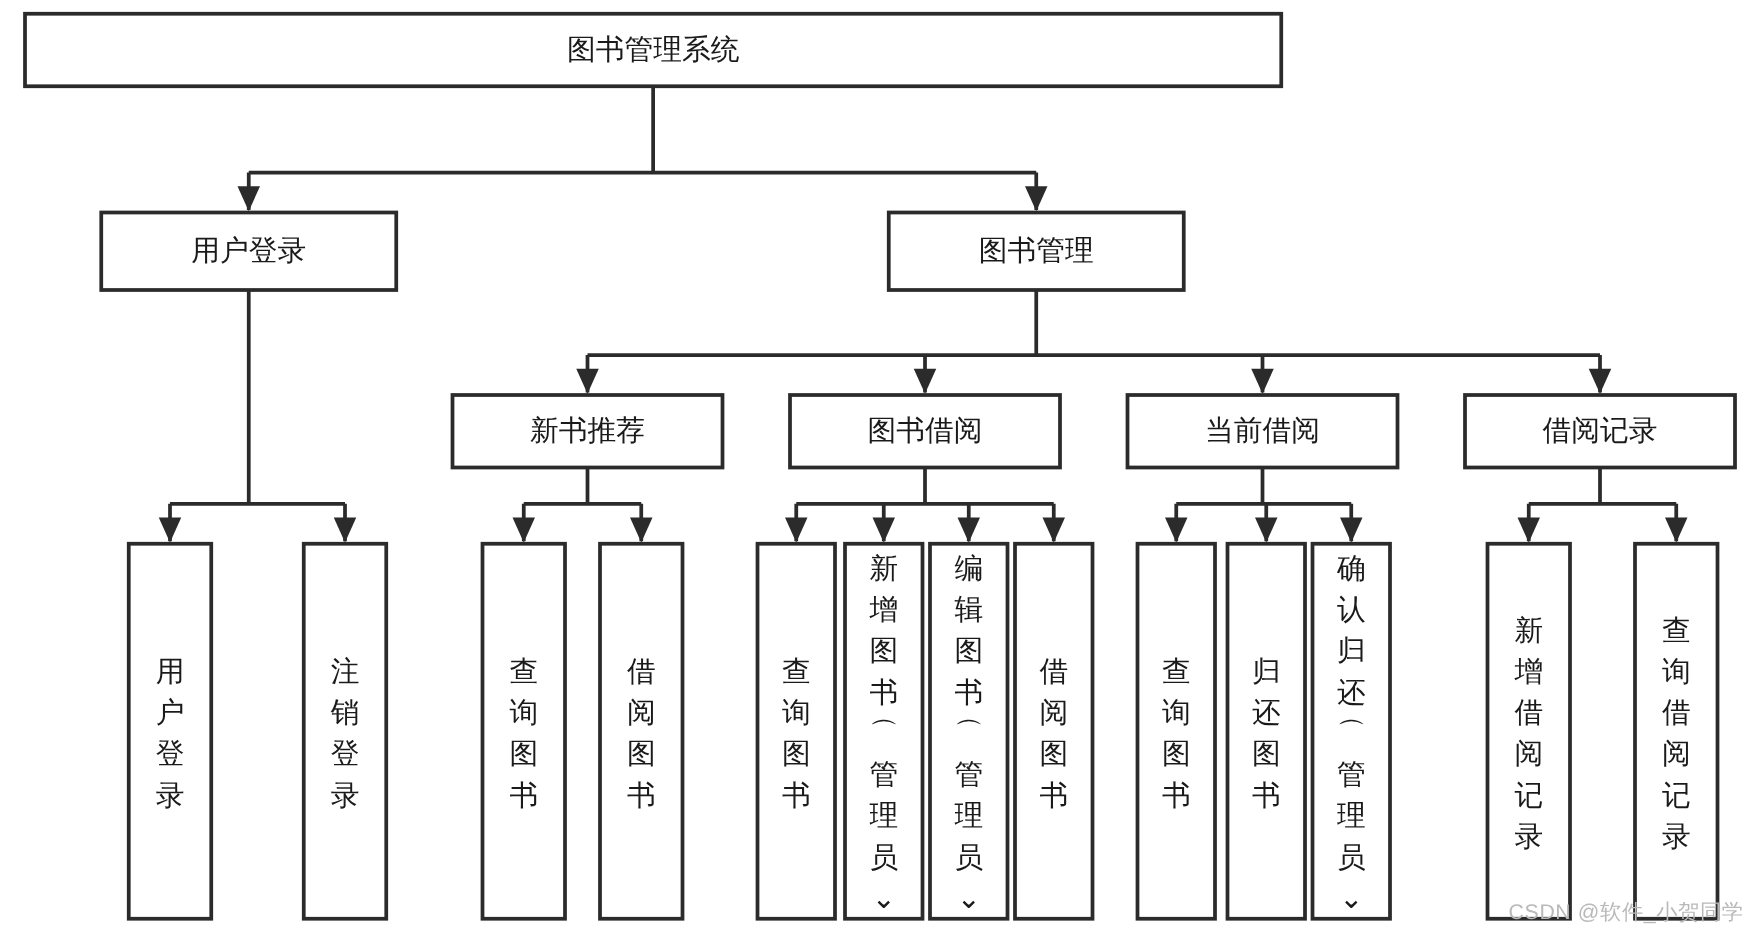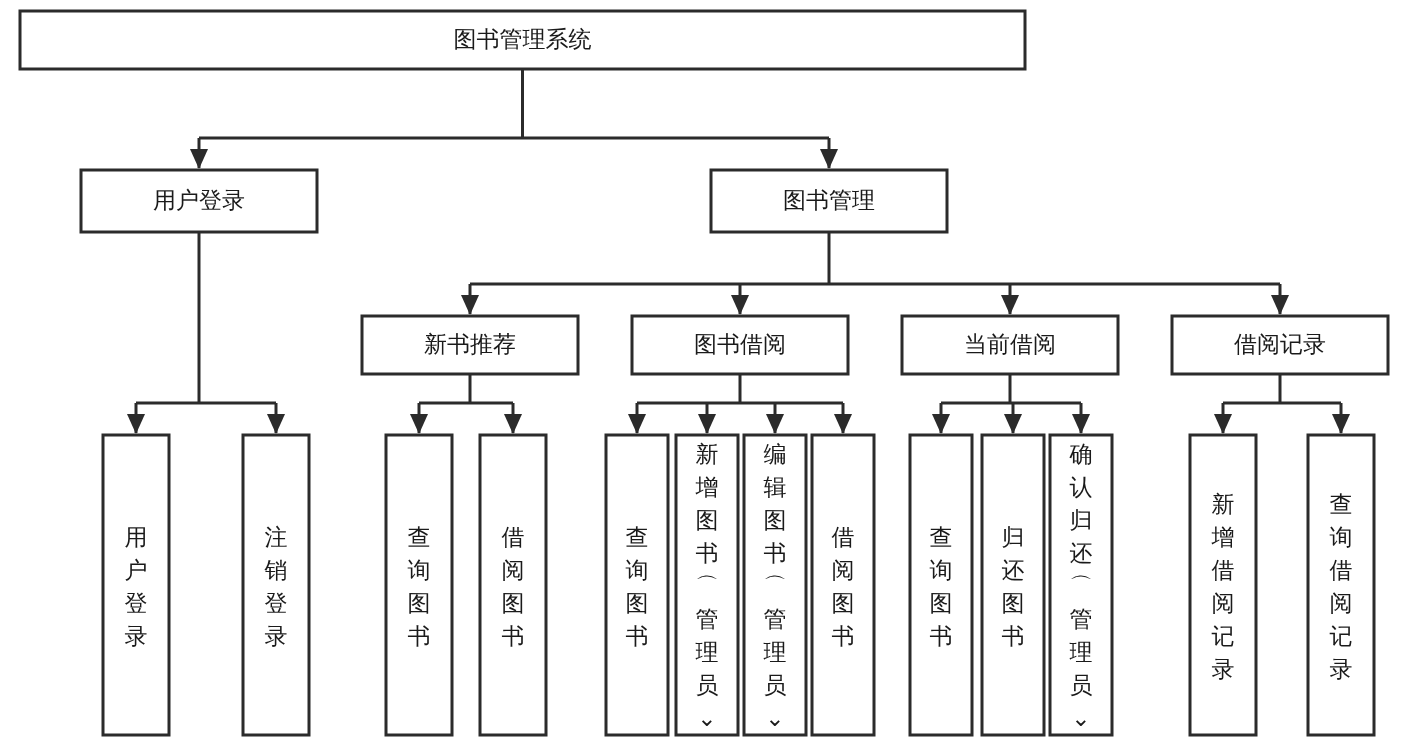--- a/index.html
+++ b/index.html
@@ -163,13 +163,14 @@
         <g>
           <rect x="1190" y="435" width="66" height="300" class="box-rect"></rect>
           <text x="1223" y="511.74" class="box-label-vert"><tspan x="1223" dy="0">新</tspan><tspan x="1223" dy="33">增</tspan><tspan x="1223" dy="33">借</tspan><tspan x="1223" dy="33">阅</tspan><tspan x="1223" dy="33">记</tspan><tspan x="1223" dy="33">录</tspan></text>
         </g>
         <g>
           <rect x="1308" y="435" width="66" height="300" class="box-rect"></rect>
           <text x="1341" y="511.74" class="box-label-vert"><tspan x="1341" dy="0">查</tspan><tspan x="1341" dy="33">询</tspan><tspan x="1341" dy="33">借</tspan><tspan x="1341" dy="33">阅</tspan><tspan x="1341" dy="33">记</tspan><tspan x="1341" dy="33">录</tspan></text>
         </g>
       </g>
   </svg>
+  <div class="watermark">CSDN @软件_小贺同学</div>
 </div>
 
 </body></html>

